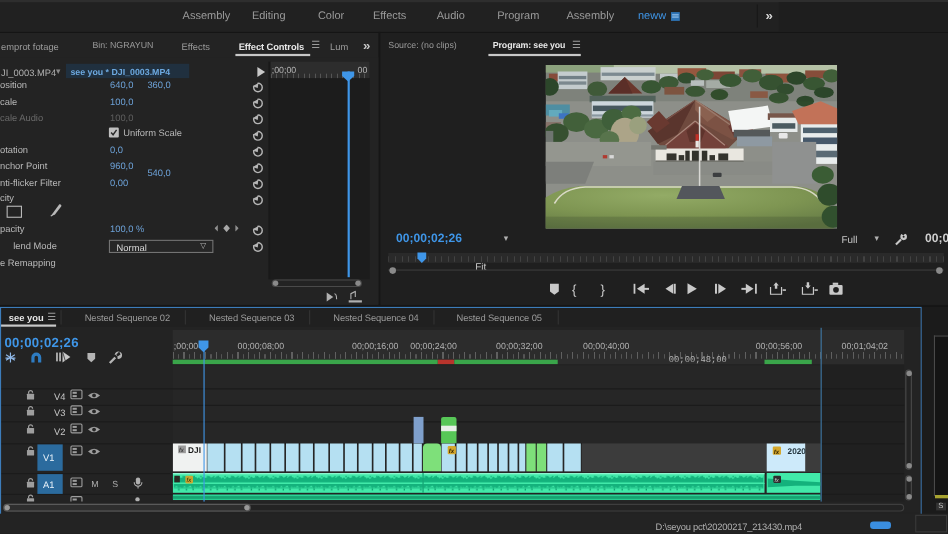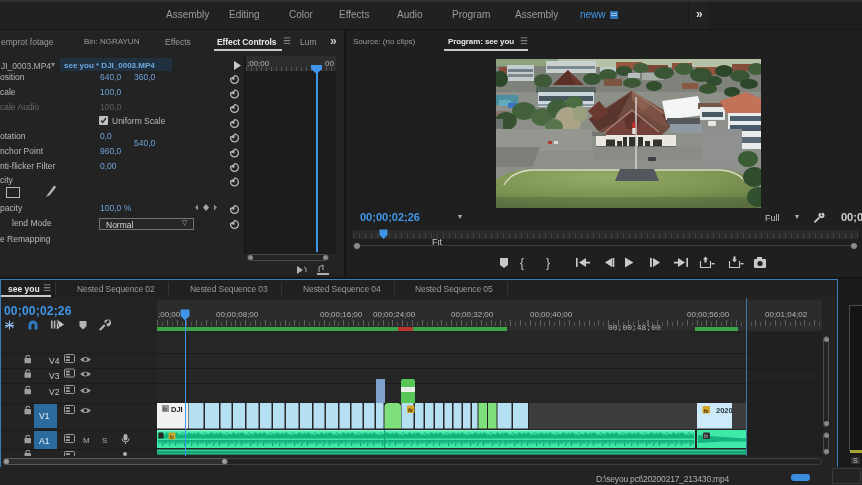--- a/index.html
+++ b/index.html
@@ -76,21 +76,21 @@
   <div class="t" style="left:0px;top:150.5px;">pacity</div>
   <div class="t" style="left:12px;top:165.5px;">lend Mode</div>
   <div class="t" style="left:0px;top:182px;">e Remapping</div>
 
   <div class="t" style="left:100px;top:20px;color:#6da2d8;">640,0</div>
   <div class="t" style="left:134px;top:20px;color:#6da2d8;">360,0</div>
   <div class="t" style="left:100px;top:35px;color:#6da2d8;">100,0</div>
   <div class="t" style="left:100px;top:49.5px;color:#5f5f5f;">100,0</div>
   <div class="t" style="left:100px;top:79px;color:#6da2d8;">0,0</div>
   <div class="t" style="left:100px;top:94px;color:#6da2d8;">960,0</div>
-  <div class="t" style="left:134px;top:86px;color:#6da2d8;">540,0</div>
+  <div class="t" style="left:134px;top:100px;color:#6da2d8;">540,0</div>
   <div class="t" style="left:100px;top:108.5px;color:#6da2d8;">0,00</div>
   <div class="t" style="left:100px;top:150.5px;color:#6da2d8;">100,0 %</div>
 
   <div class="ab" style="left:99px;top:64px;width:9px;height:9px;background:#c0c0c0;border-radius:1px;"></div>
   <svg class="ab" style="left:100px;top:65px;" width="7" height="7" viewBox="0 0 7 7">
       <path d="M1 3.5l1.8 2L6 1" stroke="#2a2a2a" stroke-width="1.3" fill="none"></path>
     </svg>
   <div class="t" style="left:112px;top:64px;">Uniform Scale</div>
 
   <div class="ab" style="left:6px;top:135px;width:14px;height:11px;border:1px solid #b8b8b8;box-sizing:border-box;"></div>

